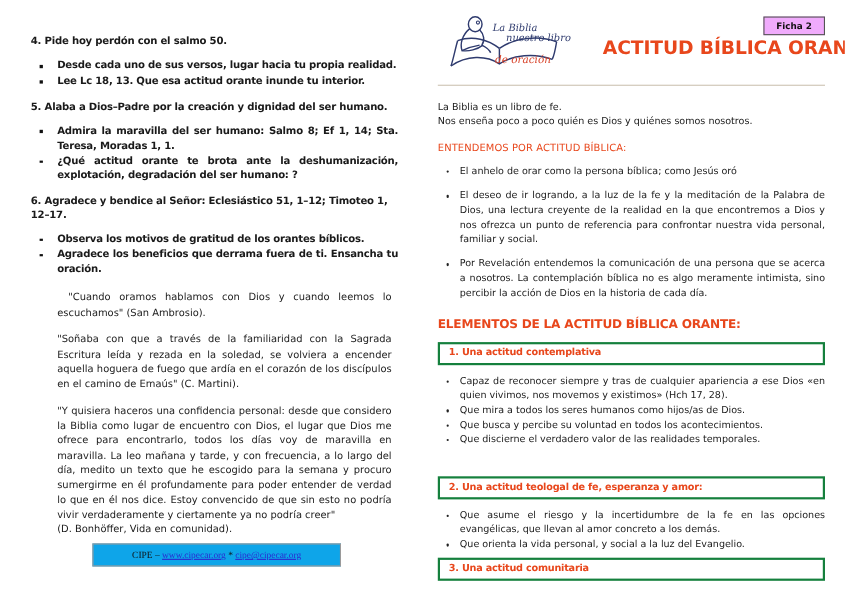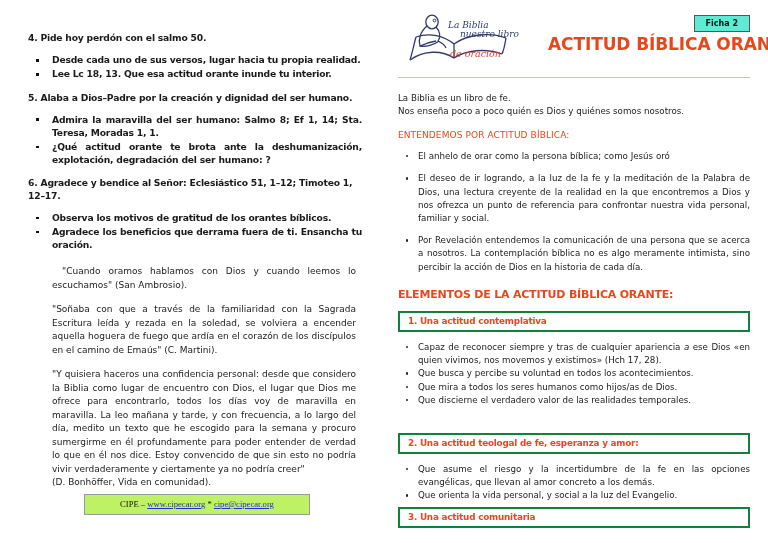--- a/index.html
+++ b/index.html
@@ -80,21 +80,21 @@
     position: absolute;
     left: 84px;
     top: 494px;
     width: 224px;
     border: 1px solid #9a9a9a;
     text-align: center;
     padding: 4px 0 5px 0;
     font-family: "Liberation Serif", serif;
     font-size: 8.6px;
     color: #111;
-    background: #bef264;
+    background: #0ea5e9;
   }
   .footer-box a {
     color: #2a2ad0;
     text-decoration: underline;
   }
 
   
   .col-right {
     width: 384px;
     height: 543px;
@@ -128,21 +128,21 @@
   .ficha-box {
     position: absolute;
     right: 0px;
     top: 5px;
     border: 1px solid #555;
     padding: 3px 11px 3px 11px;
     font-family: "DejaVu Sans", sans-serif;
     font-weight: bold;
     font-size: 8px;
     color: #111;
-    background: #5eead4;
+    background: #f0abfc;
   }
   .hr {
     height: 1px;
     background: #cdc3b2;
     margin: 5px 0 14px 0;
   }
   .rtext {
     font-family: "DejaVu Sans", sans-serif;
     font-size: 8.7px;
     line-height: 1.5;
@@ -288,22 +288,22 @@
       <li>El deseo de ir logrando, a la luz de la fe y la meditación de la Palabra de Dios, una lectura creyente de la realidad en la que encontremos a Dios y nos ofrezca un punto de referencia para confrontar nuestra vida personal, familiar y social.</li>
       <li>Por Revelación entendemos la comunicación de una persona que se acerca a nosotros. La contemplación bíblica no es algo meramente intimista, sino percibir la acción de Dios en la historia de cada día.</li>
     </ul>
 
     <div class="sec-head bold">ELEMENTOS DE LA ACTITUD BÍBLICA ORANTE:</div>
 
     <div class="numbox">1. Una actitud contemplativa</div>
 
     <ul class="rbullets tight">
       <li><span>Capaz de reconocer siempre y tras de cualquier apariencia </span><span class="ital">a</span><span> ese Dios «en quien vivimos, nos movemos y existimos»  (Hch 17, 28).</span></li>
+      <li>Que mira a todos los seres humanos como hijos/as de Dios.</li>
       <li>Que busca y percibe su voluntad en todos los acontecimientos.</li>
-      <li>Que mira a todos los seres humanos como hijos/as de Dios.</li>
       <li>Que discierne el verdadero valor de las realidades temporales.</li>
     </ul>
 
     <div class="gap-lg"></div>
 
     <div class="numbox">2.  Una actitud teologal de fe, esperanza y amor:</div>
 
     <ul class="rbullets tight">
       <li>Que asume el riesgo y la incertidumbre de la fe en las opciones evangélicas, que llevan al amor concreto a los demás.</li>
       <li>Que orienta la vida personal, y social  a la luz del Evangelio.</li>

